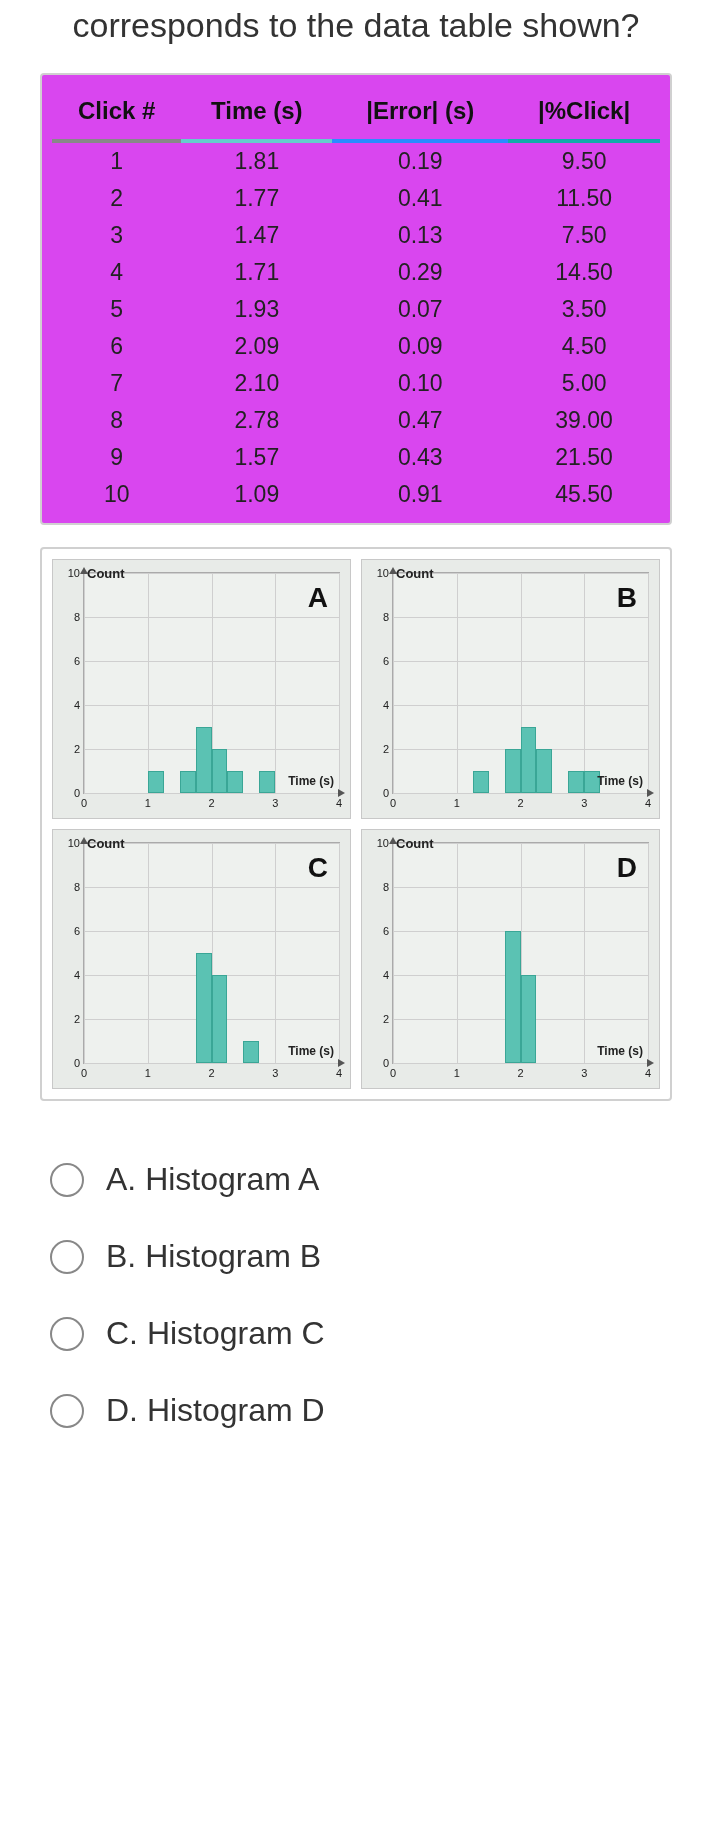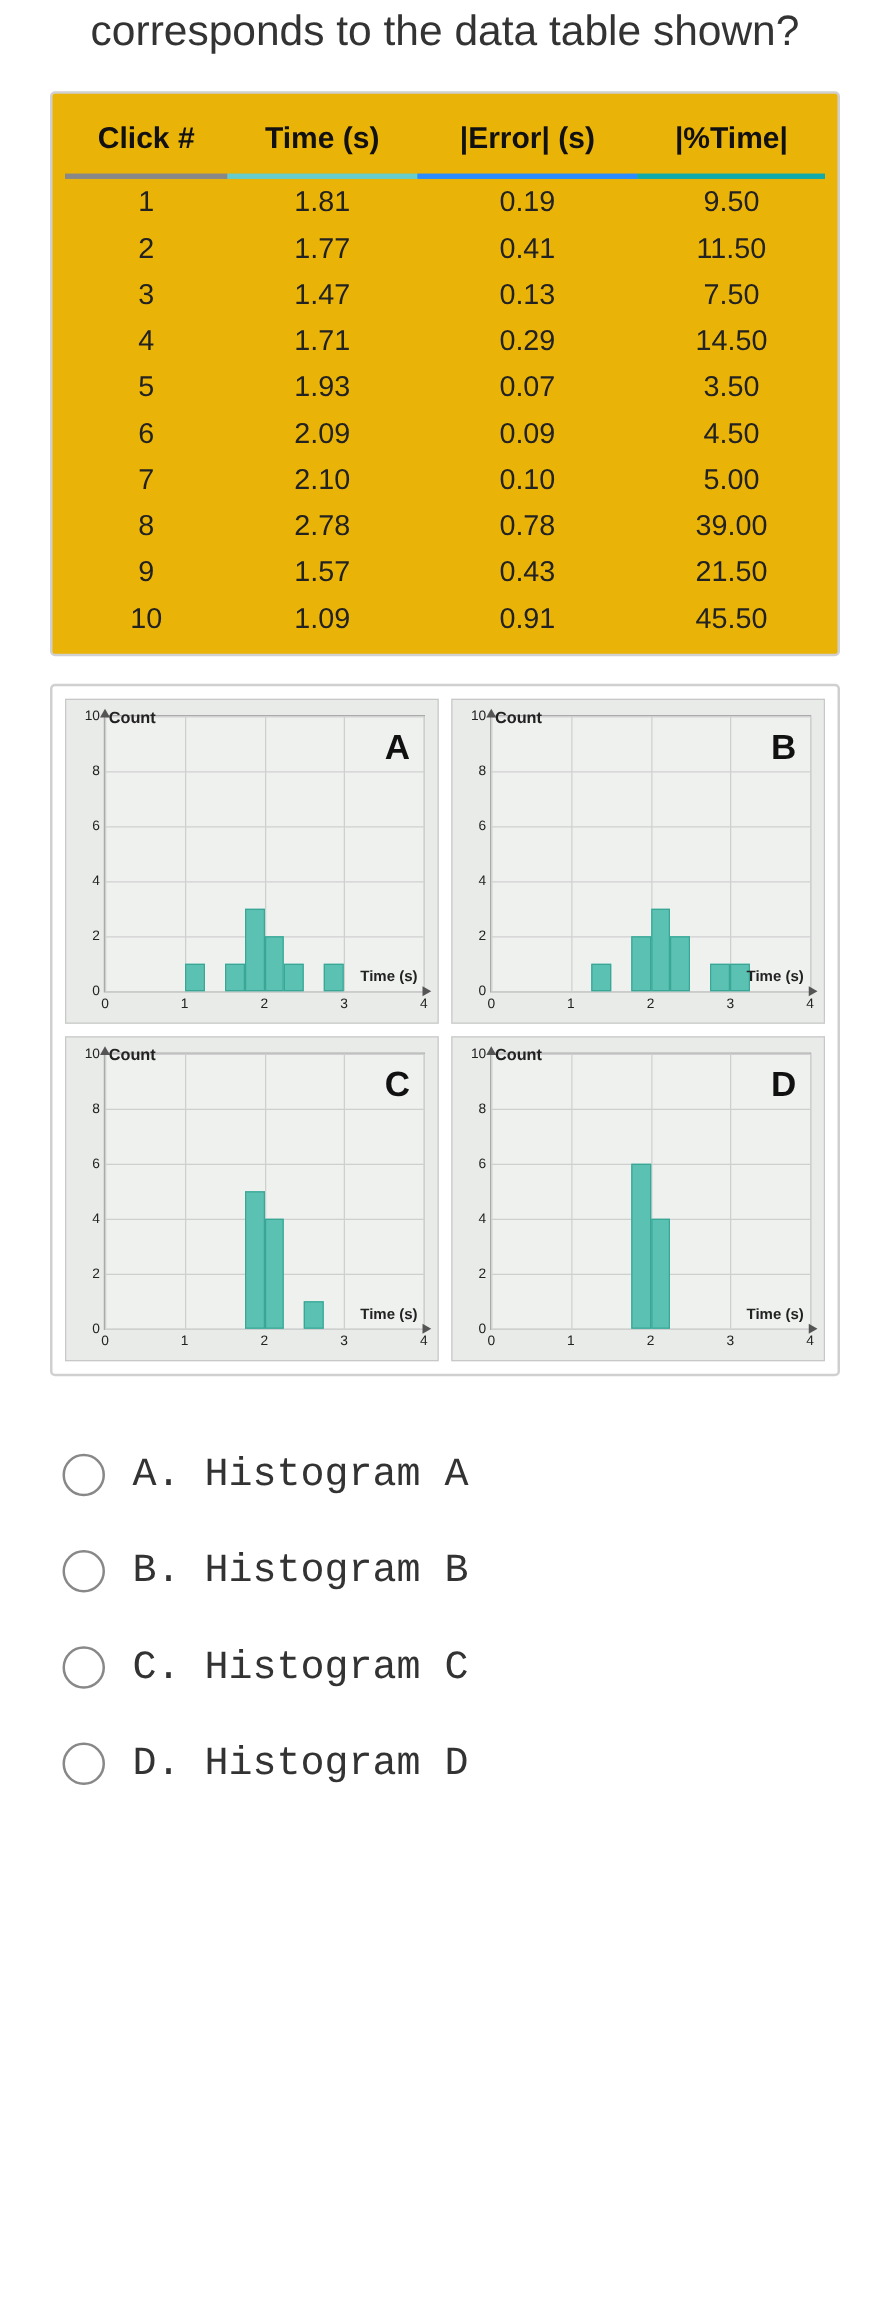--- a/index.html
+++ b/index.html
@@ -14,21 +14,21 @@
     text-align: center;
     padding: 6px 10px 18px;
     color: #333;
     font-weight: 400;
   }
   .table-card {
     margin: 10px 40px 22px;
     border: 2px solid #d0d0d0;
     border-radius: 4px;
     padding: 10px;
-    background: #eab308;
+    background: #d946ef;
   }
   table.data {
     width: 100%;
     border-collapse: collapse;
     font-size: 24px;
   }
   table.data th {
     font-weight: bold;
     padding: 12px 4px 14px;
     text-align: center;
@@ -134,36 +134,35 @@
   }
   .radio {
     width: 34px; height: 34px;
     border: 2px solid #888;
     border-radius: 50%;
     flex-shrink: 0;
   }
   .option-label {
     font-size: 32px;
     color: #333;
-    font-family: Liberation Mono, monospace;
   }
 </style>
 </head>
 <body>
 
 <div class="question">corresponds to the data table shown?</div>
 
 <div class="table-card">
   <table class="data">
     <thead>
         <tr>
       <th>Click #</th>
       <th>Time (s)</th>
       <th>|Error| (s)</th>
-      <th>|%Time|</th>
+      <th>|%Click|</th>
     </tr>
       </thead>
     <tbody id="tbody">
         <tr>
           <td>1</td>
           <td>1.81</td>
           <td>0.19</td>
           <td>9.50</td>
         </tr>
         <tr>
@@ -198,21 +197,21 @@
         </tr>
         <tr>
           <td>7</td>
           <td>2.10</td>
           <td>0.10</td>
           <td>5.00</td>
         </tr>
         <tr>
           <td>8</td>
           <td>2.78</td>
-          <td>0.78</td>
+          <td>0.47</td>
           <td>39.00</td>
         </tr>
         <tr>
           <td>9</td>
           <td>1.57</td>
           <td>0.43</td>
           <td>21.50</td>
         </tr>
         <tr>
           <td>10</td>

